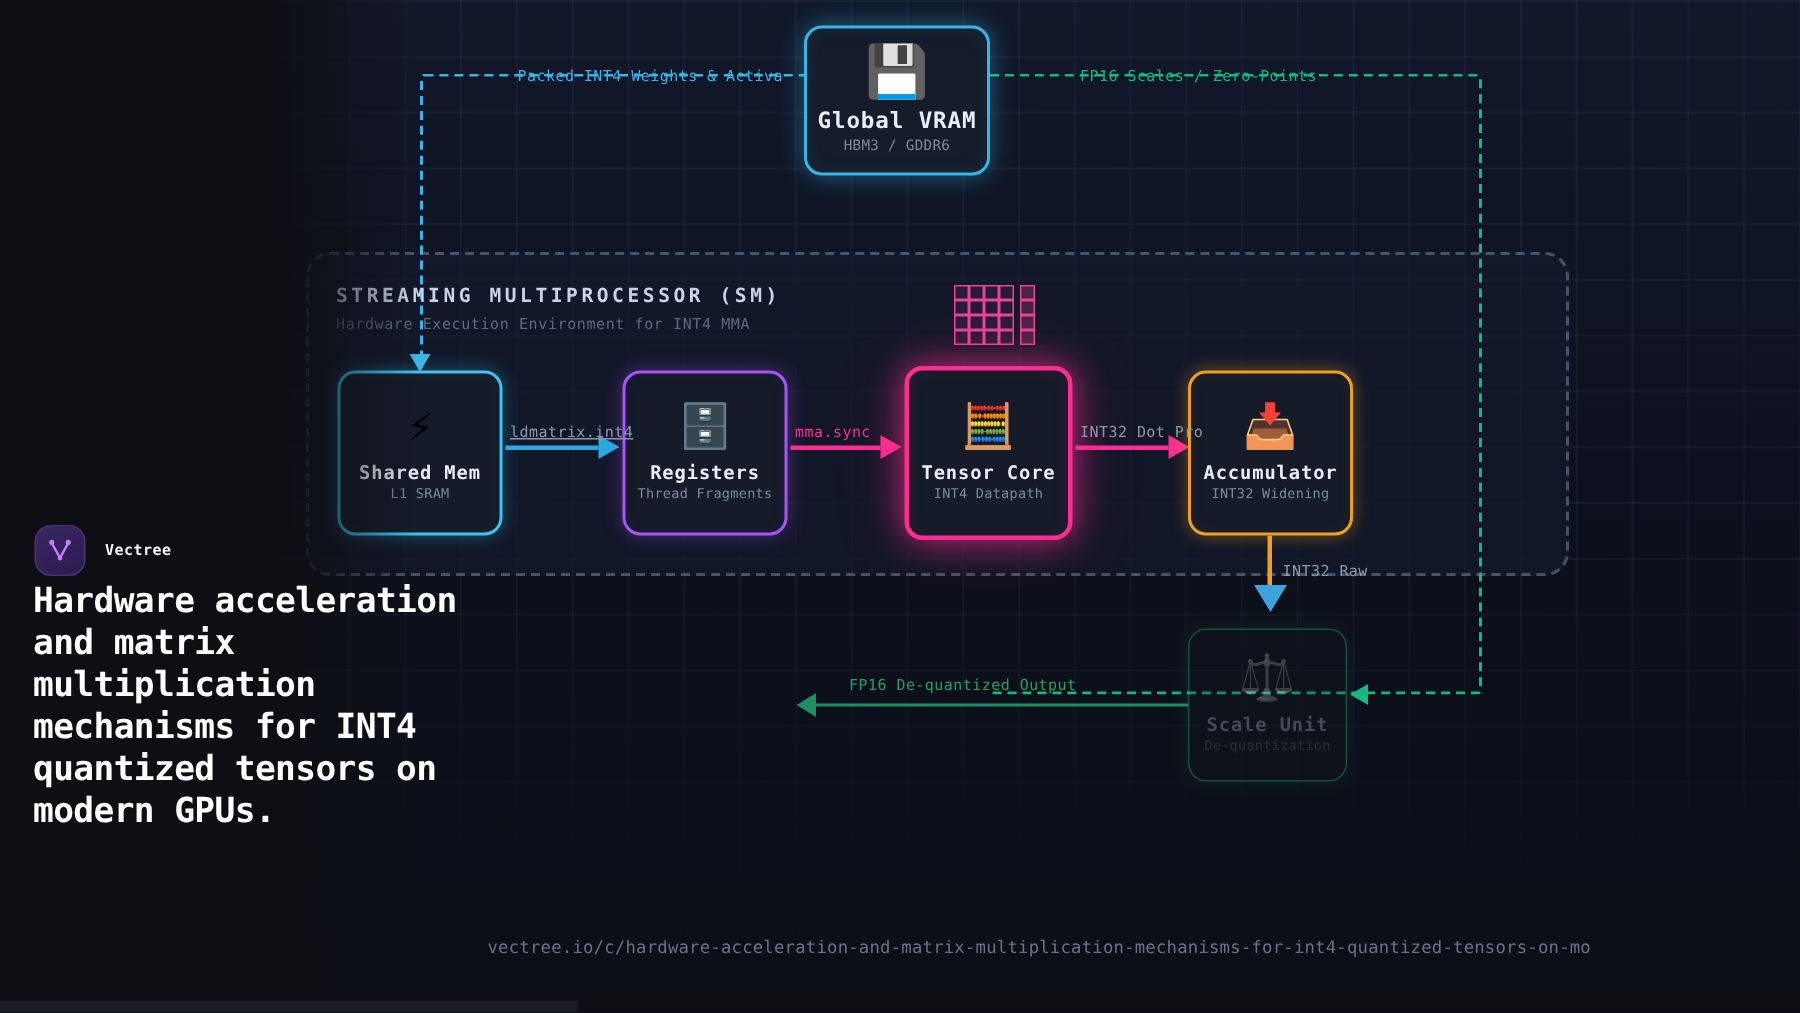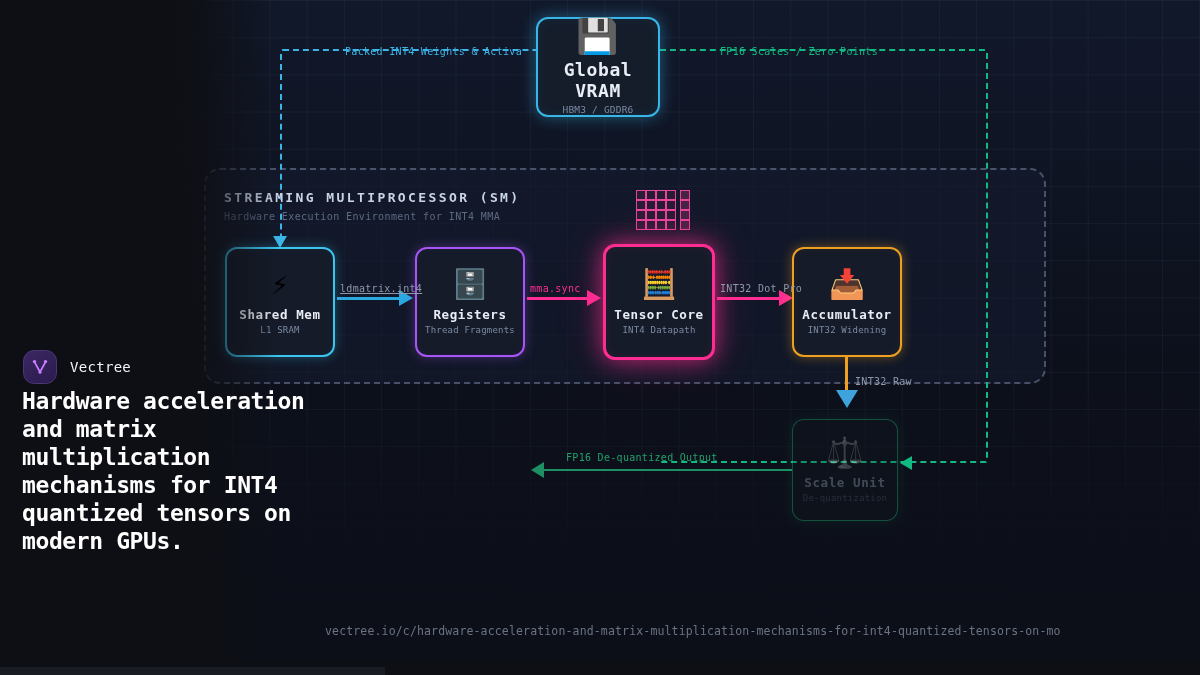--- a/index.html
+++ b/index.html
@@ -54,21 +54,21 @@
   }
 
   
   #vram {
     left:378px; top:17px; width:124px; height:100px;
     border:2px solid #38b6e8;
     background:#151d2b;
     box-shadow:0 0 16px rgba(56,182,232,0.45), inset 0 0 12px rgba(56,182,232,0.08);
   }
   #vram .nicon{ font-size:34px; }
-  #vram .ntitle{ font-size:18px;text-align:center; }
+  #vram .ntitle{ font-size:15px;text-align:center; }
   #vram .nsub{ font-size:9.5px; }
 
   
   #sm {
     position:absolute;
     left:46px; top:168px; width:842px; height:216px;
     border:2px dashed rgba(150,165,195,0.42);
     border-radius:16px;
     background:rgba(21,28,46,0.62);
     z-index:5;
@@ -182,21 +182,21 @@
   #lbl-deq { left:408px; top:452px; color:#22a06b; }
 
   
   #brand { position:absolute; left:23px; top:350px; display:flex; align-items:center; gap:13px; z-index:60; }
   #brand-logo {
     width:34px; height:34px; border-radius:11px;
     background:linear-gradient(145deg,#3b2763,#2a1b4d);
     border:1px solid #4a3575;
     display:flex; align-items:center; justify-content:center;
   }
-  #brand-name { font-size:14px; font-weight:normal; color:#f2f4f8; letter-spacing:0.3px; }
+  #brand-name { font-size:10px; font-weight:bold; color:#f2f4f8; letter-spacing:0.3px; }
 
   #headline {
     position:absolute; left:22px; top:388px; width:330px; z-index:60;
     font-size:23px; line-height:1.215; font-weight:bold; color:#ffffff;
     letter-spacing:-0.4px;
   }
 
   #url {
     position:absolute; left:325px; top:624px; z-index:60;
     font-size:11.5px; color:#6a7384; letter-spacing:0.15px; white-space:nowrap;

